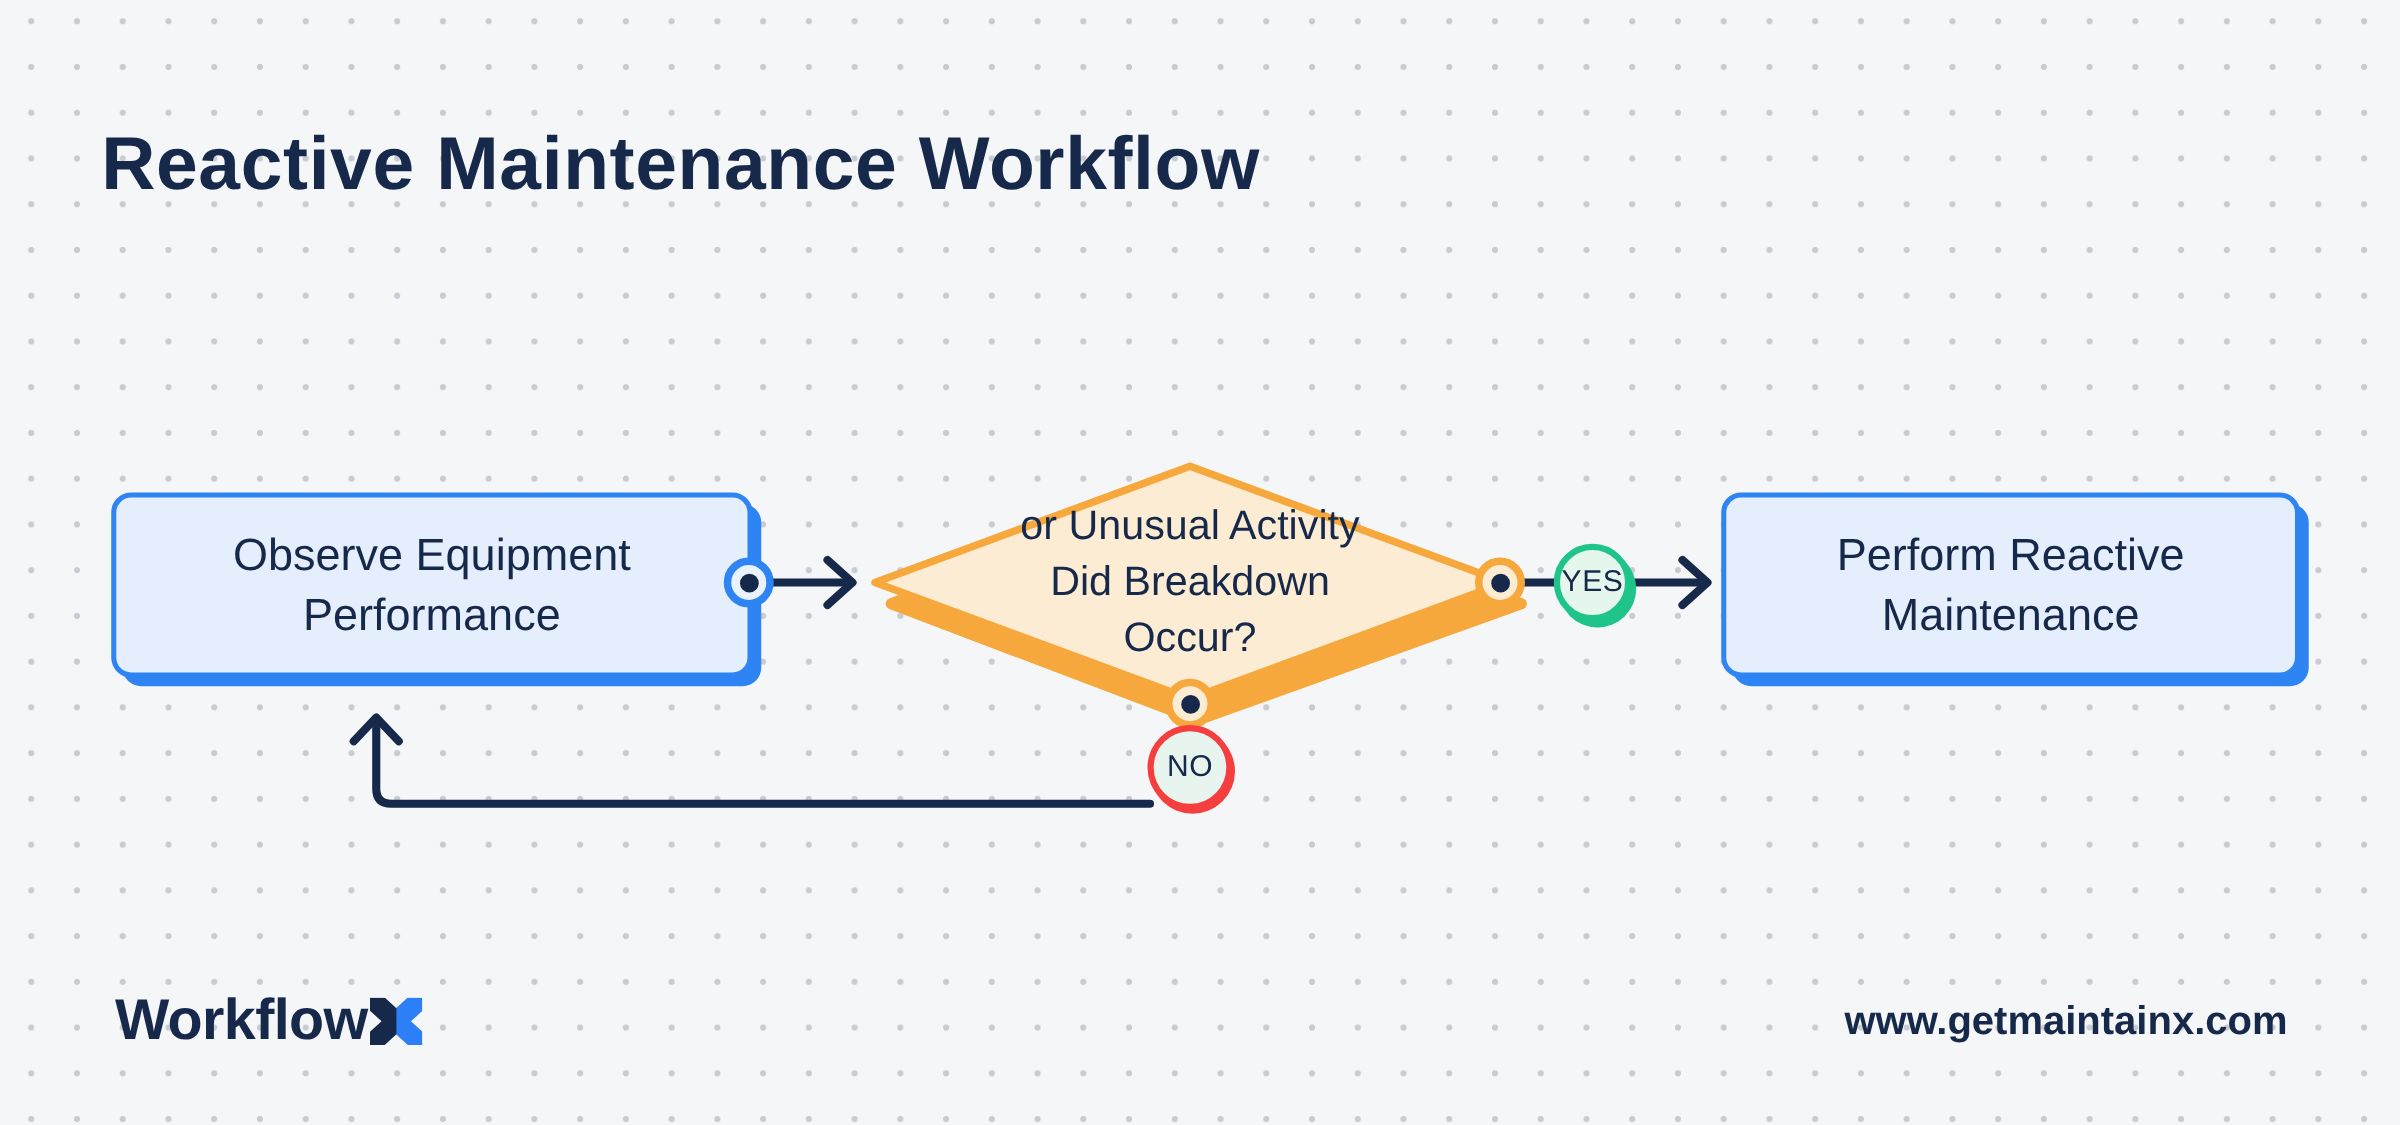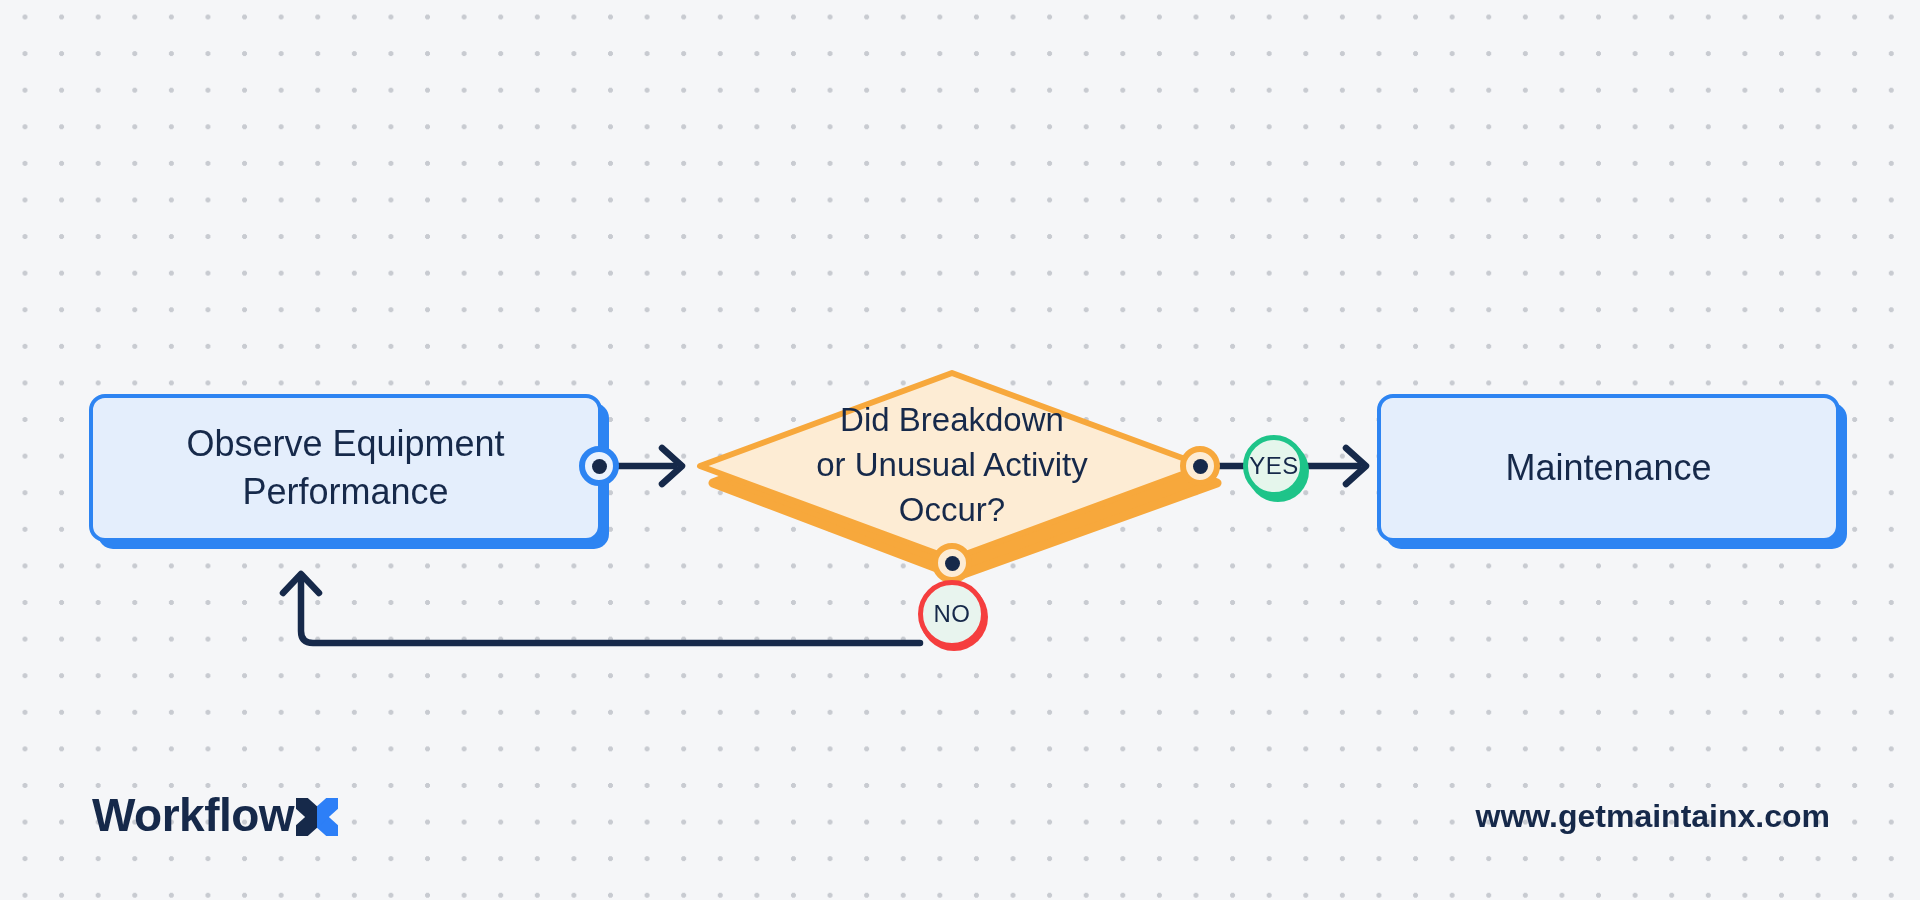--- a/index.html
+++ b/index.html
@@ -57,20 +57,21 @@
     position:absolute;right:90px;top:798px;z-index:2;font-size:32px;font-weight:700;
     color:var(--navy,#16294a);
     margin-left:32px;
   }
 </style>
 </head>
 <body>
 
 <div class="canvas">
 
+  <h1 class="page-title">Reactive Maintenance Workflow</h1>
 
   <svg class="svg-layer" width="1920" height="900" viewBox="0 0 1920 900">
 
     <polygon points="707,475 952,382 1211,475 952,568" transform="translate(6,8)" fill="var(--orange,#f7a83c)" stroke="var(--orange,#f7a83c)" stroke-width="9" stroke-linejoin="round"></polygon>
 
     <polygon points="700,466 952,373 1204,466 952,559" fill="var(--orange_fill,#fdecd4)" stroke="var(--orange,#f7a83c)" stroke-width="6" stroke-linejoin="round"></polygon>
 
     <g stroke="var(--navy,#16294a)" stroke-width="6.5" fill="none" stroke-linecap="round" stroke-linejoin="round">
       <path d="M602 466 H674"></path>
       <path d="M662 448 L682 466 L662 484"></path>
@@ -87,27 +88,28 @@
   </svg>
 
   <div class="node process start">
     <div>
       <span class="node-line">Observe Equipment</span>
       <span class="node-line">Performance</span>
     </div>
   </div>
 
   <div class="decision-text">
+    <span class="node-line">or Unusual Activity</span>
     <span class="node-line">Did Breakdown</span>
-    <span class="node-line">or Unusual Activity</span>
     <span class="node-line">Occur?</span>
   </div>
 
   <div class="node process end">
     <div>
+      <span class="node-line">Perform Reactive</span>
       <span class="node-line">Maintenance</span>
     </div>
   </div>
 
   <div class="connector-dot connector-blue">
     <span class="pin"></span>
   </div>
   <div class="connector-dot connector-orange-right">
     <span class="pin"></span>
   </div>

